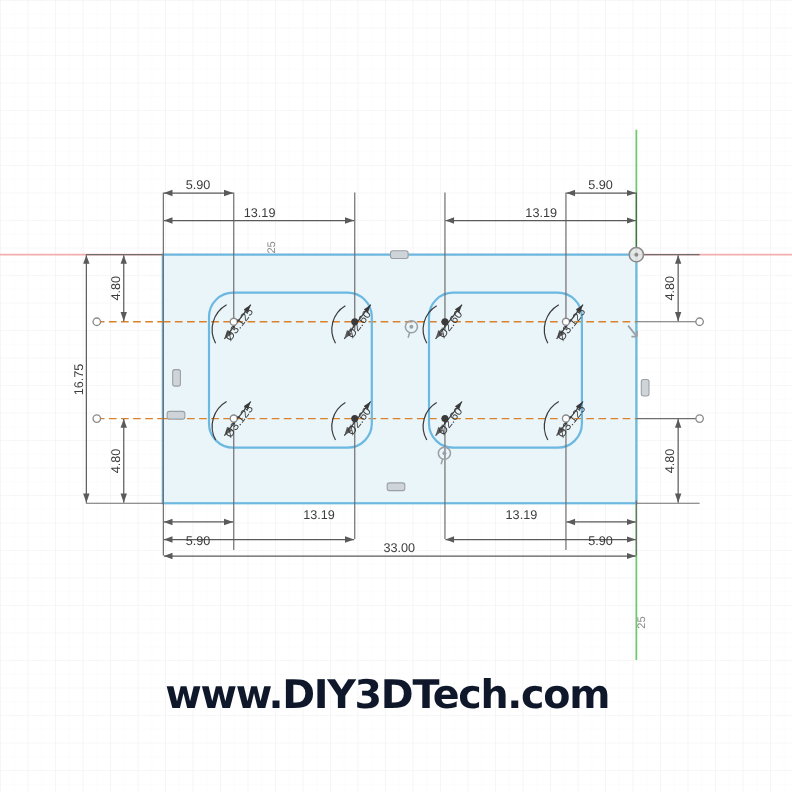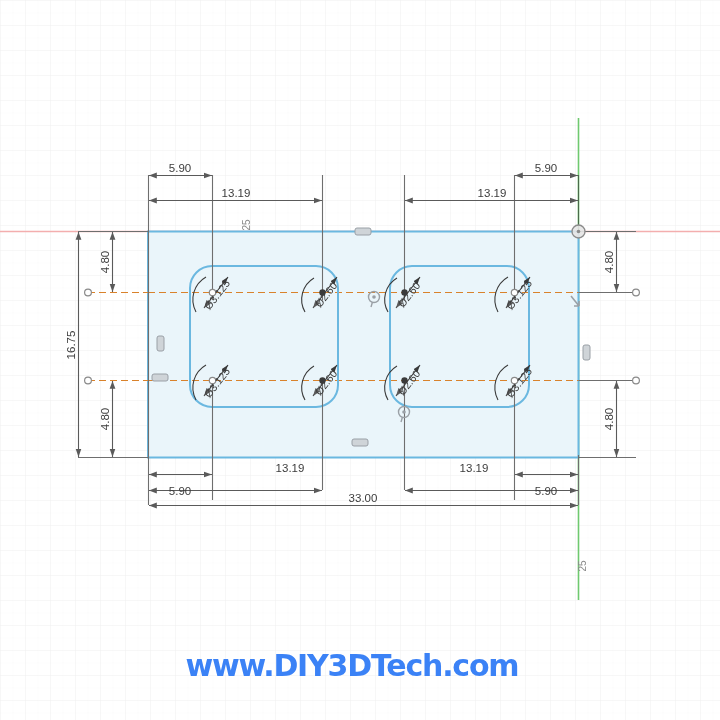--- a/index.html
+++ b/index.html
@@ -11,26 +11,25 @@
   }
   #stage{position:absolute;left:0;top:0;width:704px;height:720px;}
   #stage svg{position:absolute;left:0;top:0;}
   .wm{
     position:absolute;
     left:0;right:0;
     top:612px;
     text-align:center;
     font-family:"DejaVu Sans", sans-serif;
     font-weight:700;
-    font-size:30px;
+    font-size:36px;
     letter-spacing:-1.2px;
-    color:#3b82f6;
+    color:#0f172a;
     white-space:nowrap;
     user-select:none;
-    margin-top:36px;
   }
 </style>
 </head>
 <body>
 
 <div id="stage">
 
   <svg width="720" height="720" viewBox="0 0 720 720">
     <defs>
       <pattern id="gridMinor" width="12.5" height="12.5" patternUnits="userSpaceOnUse">

